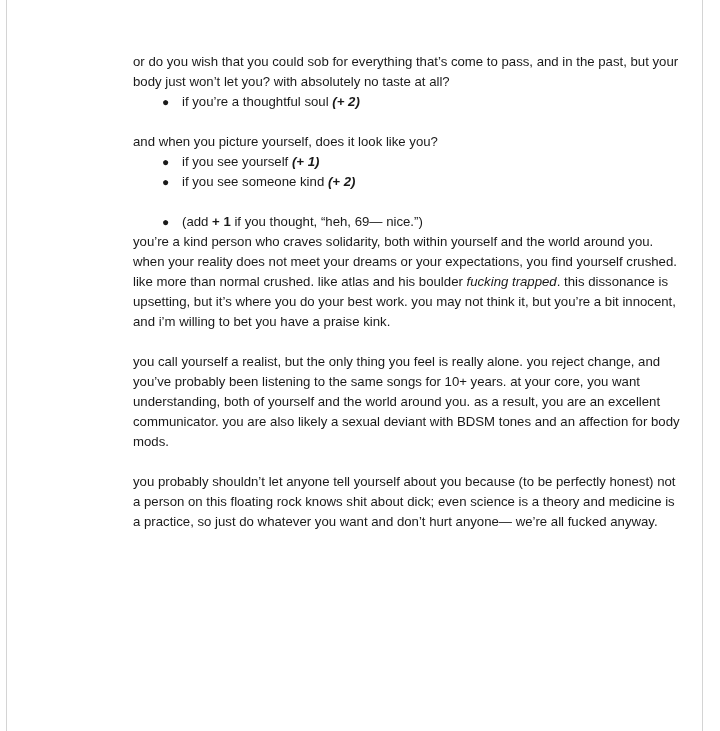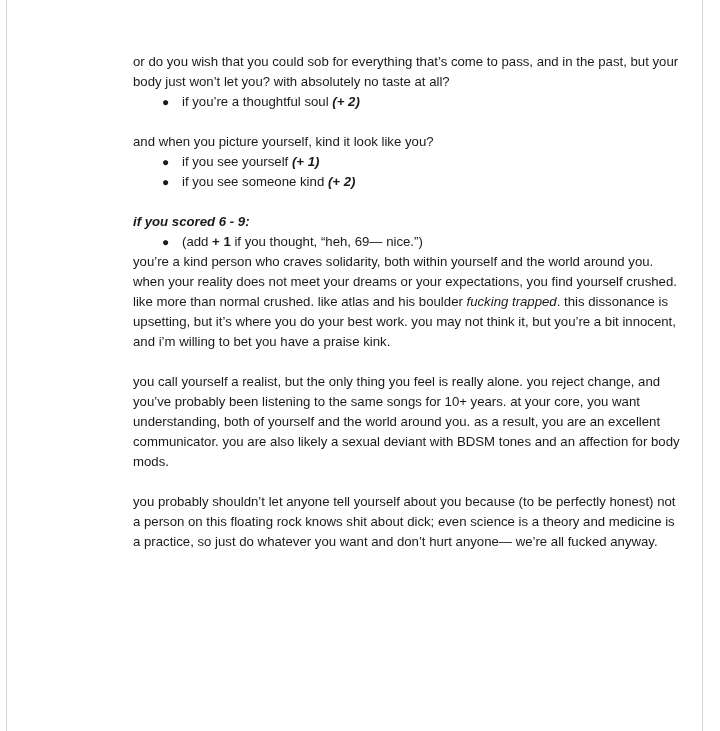--- a/index.html
+++ b/index.html
@@ -85,40 +85,39 @@
 
     <ul class="bullets">
       <li>
         <span class="bullet-dot">●</span>
         <span>if you’re a thoughtful soul </span><span class="bi">(+ 2)</span>
       </li>
     </ul>
 
     <div class="spacer"></div>
 
-    <p class="para">and when you picture yourself, kind it look like you?</p>
+    <p class="para">and when you picture yourself, does it look like you?</p>
 
     <ul class="bullets">
       <li>
         <span class="bullet-dot">●</span>
         <span>if you see yourself </span><span class="bi">(+ 1)</span>
       </li>
     </ul>
 
 
     <ul class="bullets">
       <li>
         <span class="bullet-dot">●</span>
         <span>if you see someone kind </span><span class="bi">(+ 2)</span>
       </li>
     </ul>
 
     <div class="spacer"></div>
 
-    <p class="heading">if you scored 6 - 9:</p>
 
     <ul class="bullets">
       <li>
         <span class="bullet-dot">●</span>
         <span>(add </span><span class="b">+ 1</span><span> if you thought, “heh, 69— nice.”)</span>
       </li>
     </ul>
 
     <p class="para"><span>you’re a kind person who craves solidarity, both within yourself and the world around you. when your reality does not meet your dreams or your expectations, you find yourself crushed. like more than normal crushed. like atlas and his boulder </span><span class="i">fucking trapped</span><span>. this dissonance is upsetting, but it’s where you do your best work. you may not think it, but you’re a bit innocent, and i’m willing to bet you have a praise kink.</span></p>
 

